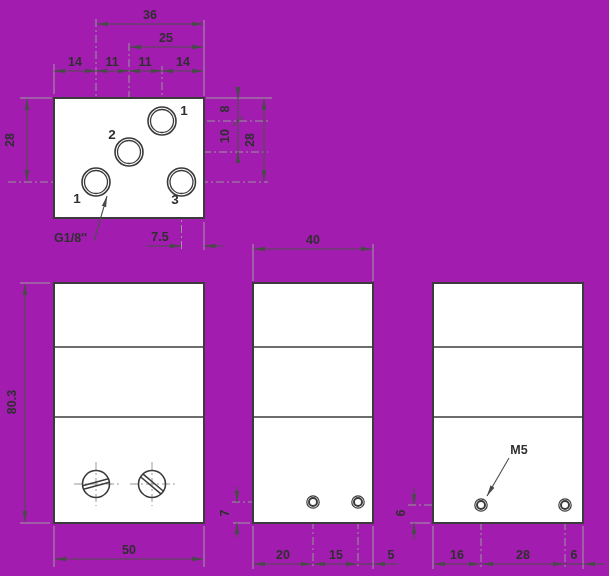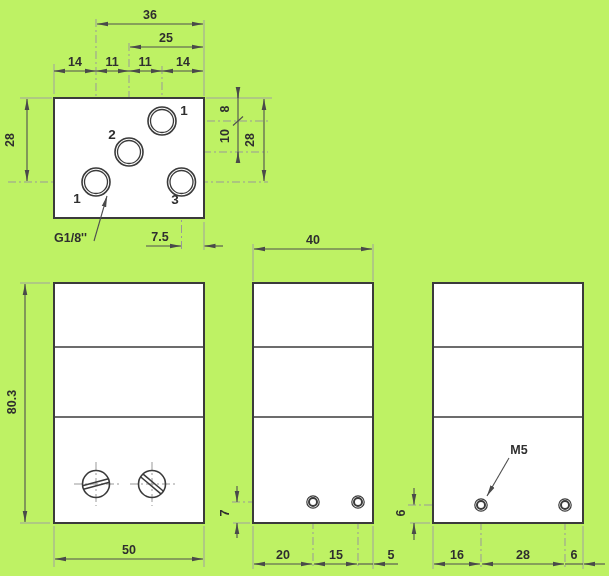--- a/index.html
+++ b/index.html
@@ -1,16 +1,16 @@
 <!DOCTYPE html>
 <html><head>
 <meta charset="utf-8">
 <style>
   html,body{margin:0;padding:0;background:#ffffff;}
-  .canvas{position:relative;width:609px;height:576px;background:#bef264;overflow:hidden;
+  .canvas{position:relative;width:609px;height:576px;background:#a21caf;overflow:hidden;
           font-family:"Liberation Sans","DejaVu Sans",sans-serif;}
   svg text{font-family:"Liberation Sans","DejaVu Sans",sans-serif;font-weight:bold;
            font-size:12.5px;fill:#2f2f2f;}
   svg text.port{font-size:13.5px;}
   .outline{fill:#ffffff;stroke:#3b3b3b;stroke-width:2;}
   .edge{stroke:#3b3b3b;stroke-width:1.7;fill:none;}
   .ring{fill:none;stroke:#3b3b3b;stroke-width:1.6;}
   .ring-in{fill:none;stroke:#3b3b3b;stroke-width:1.3;}
   .hole-out{fill:none;stroke:#3b3b3b;stroke-width:1.2;}
   .hole-in{fill:none;stroke:#3b3b3b;stroke-width:2;}

